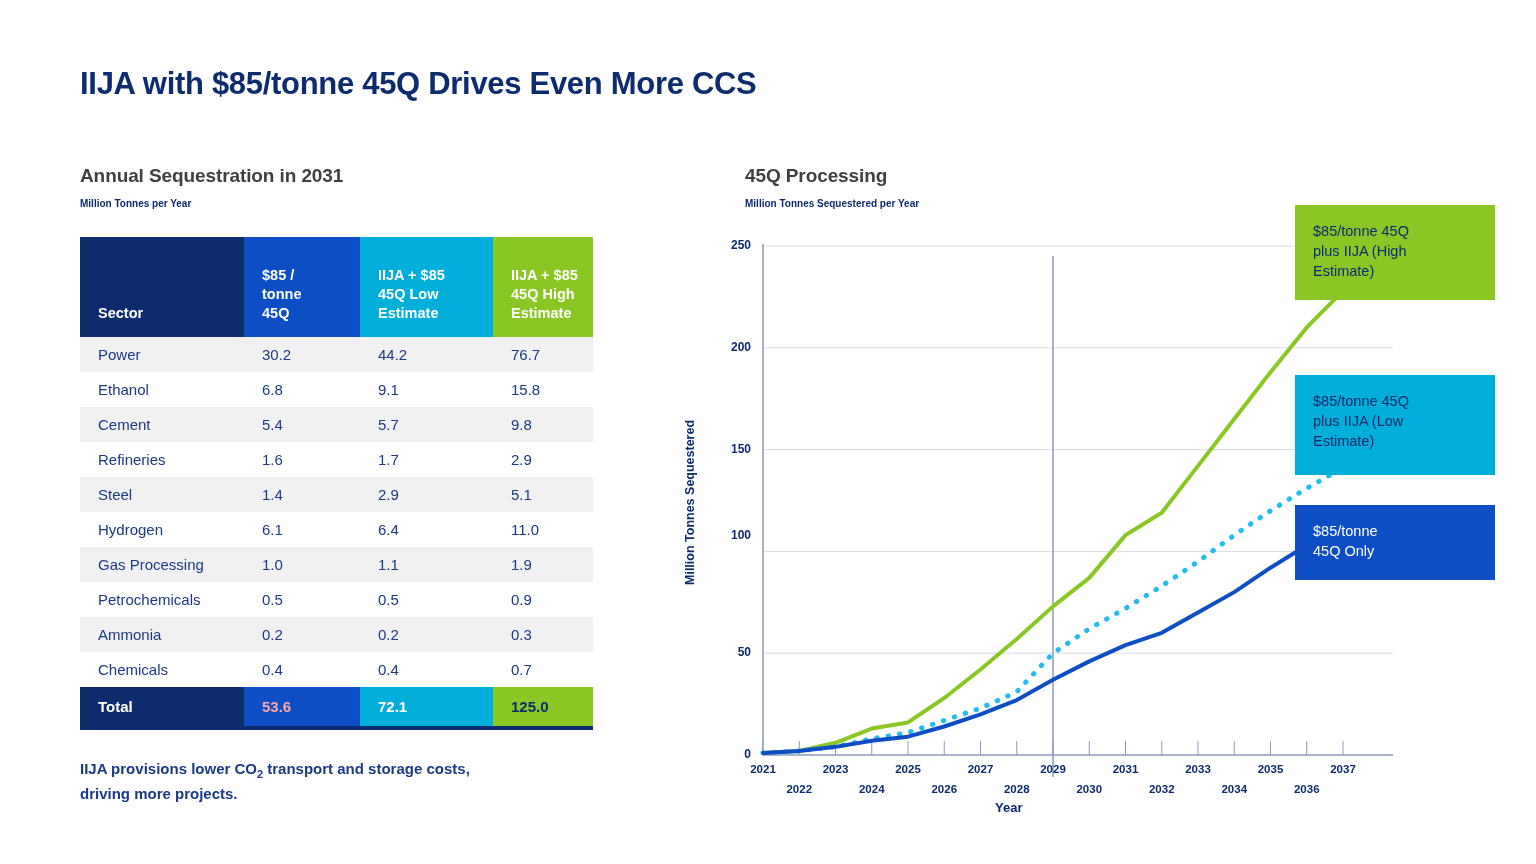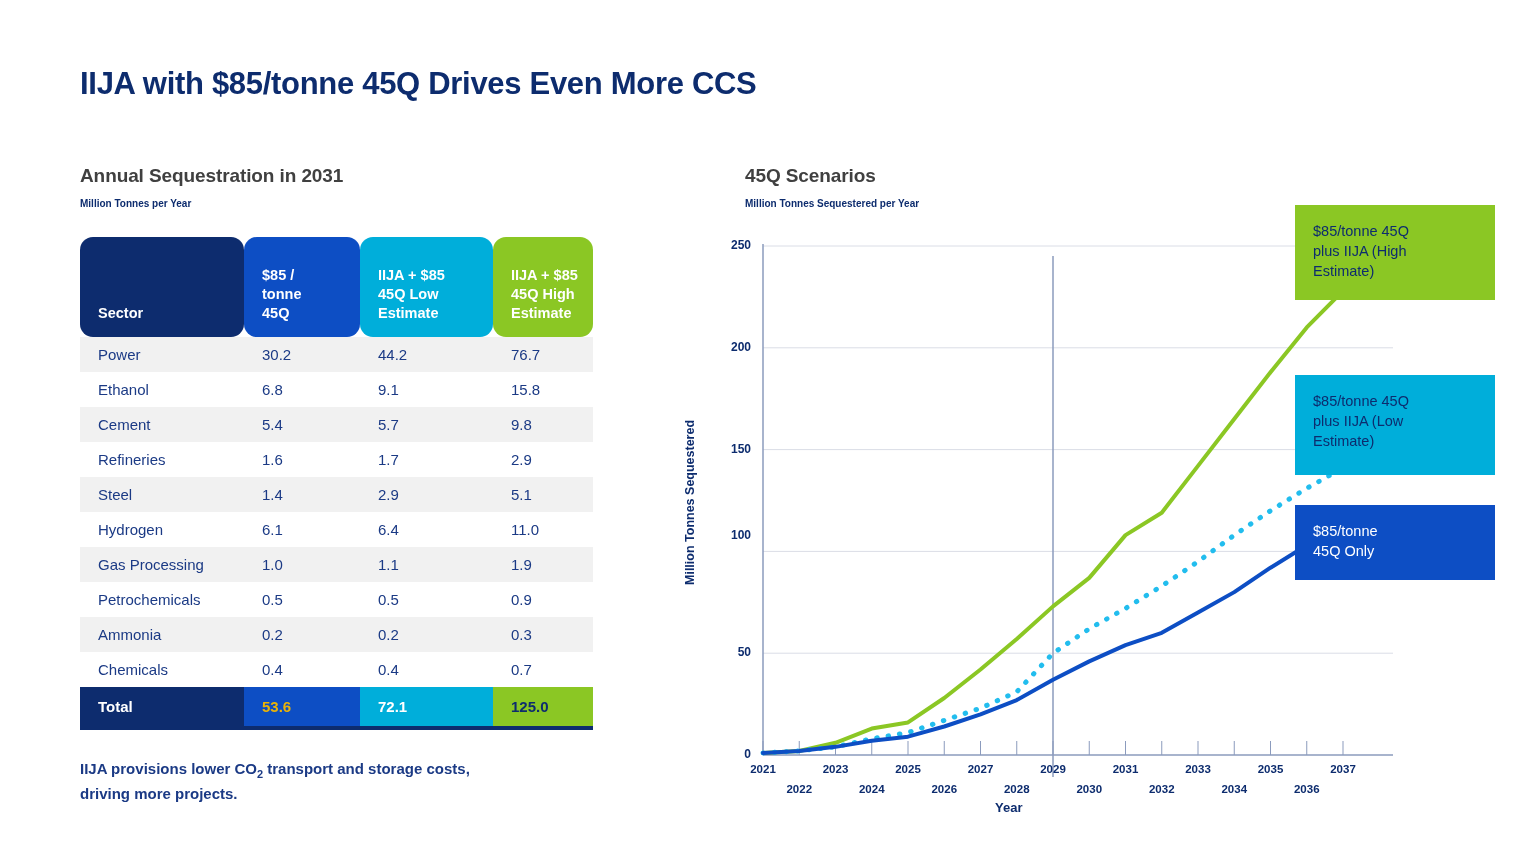--- a/index.html
+++ b/index.html
@@ -24,39 +24,39 @@
 
   table.seq { border-collapse: collapse; width: 513px; margin-top: 28px; table-layout: fixed; }
   table.seq col.c0 { width: 164px; }
   table.seq col.c1 { width: 116px; }
   table.seq col.c2 { width: 133px; }
   table.seq col.c3 { width: 100px; }
 
   table.seq thead th {
     vertical-align: bottom; text-align: left;
     font-size: 14.5px; font-weight: bold; color: #ffffff;
-    padding: 12px 0 14px 18px; height: 100px; line-height: 1.32; border-radius: 13px;
+    padding: 12px 0 14px 18px; height: 100px; line-height: 1.32;
   }
   th.h-sector { background: #0d2c6e; vertical-align: middle; padding-bottom: 12px; }
   th.h-b1 { background: #0d4ec4; }
   th.h-b2 { background: #00aeda; }
   th.h-b3 { background: #8bc724; }
 
   table.seq tbody td {
     font-size: 15px; color: #1b3a85; padding: 9px 0 9px 18px;
     height: 35px; vertical-align: middle;
   }
   table.seq tbody tr.odd td { background: #f1f1f1; }
   table.seq tbody tr.even td { background: #ffffff; }
 
   table.seq tbody tr.total td {
     font-weight: bold; font-size: 15px; padding-top: 11px; padding-bottom: 11px;
   }
   tr.total td.t0 { background: #0d2c6e; color: #ffffff; }
-  tr.total td.t1 { background: #0d4ec4; color: #eab308; }
+  tr.total td.t1 { background: #0d4ec4; color: #fca5a5; }
   tr.total td.t2 { background: #00aeda; color: #ffffff; }
   tr.total td.t3 { background: #8bc724; color: #0d2c6e; }
 
   .table-underline { width: 513px; height: 4px; background: #0d2c6e; }
 
   .footnote {
     margin-top: 28px; font-size: 15px; font-weight: bold; line-height: 1.5;
     color: #1b3a85; width: 470px;
   }
   .footnote sub { font-size: 11px; }
@@ -202,21 +202,21 @@
     </table>
     <div class="table-underline"></div>
 
     <div class="footnote">
       <span>IIJA provisions lower CO<sub>2</sub> transport and storage costs,</span><br>
       <span>driving more projects.</span>
     </div>
   </div>
 
   <div class="right-panel">
-    <div class="panel-title">45Q Scenarios</div>
+    <div class="panel-title">45Q Processing</div>
     <div class="panel-sub">Million Tonnes Sequestered per Year</div>
   </div>
 
   <div class="chart-area">
     <div class="ylabel">Million Tonnes Sequestered</div>
     <div class="xlabel">Year</div>
     <div id="yticks">
         <div class="ytick" style="top: 517px; right: 734px;">0</div>
         <div class="ytick" style="top: 415.2px; right: 734px;">50</div>
         <div class="ytick" style="top: 298px; right: 734px;">100</div>

